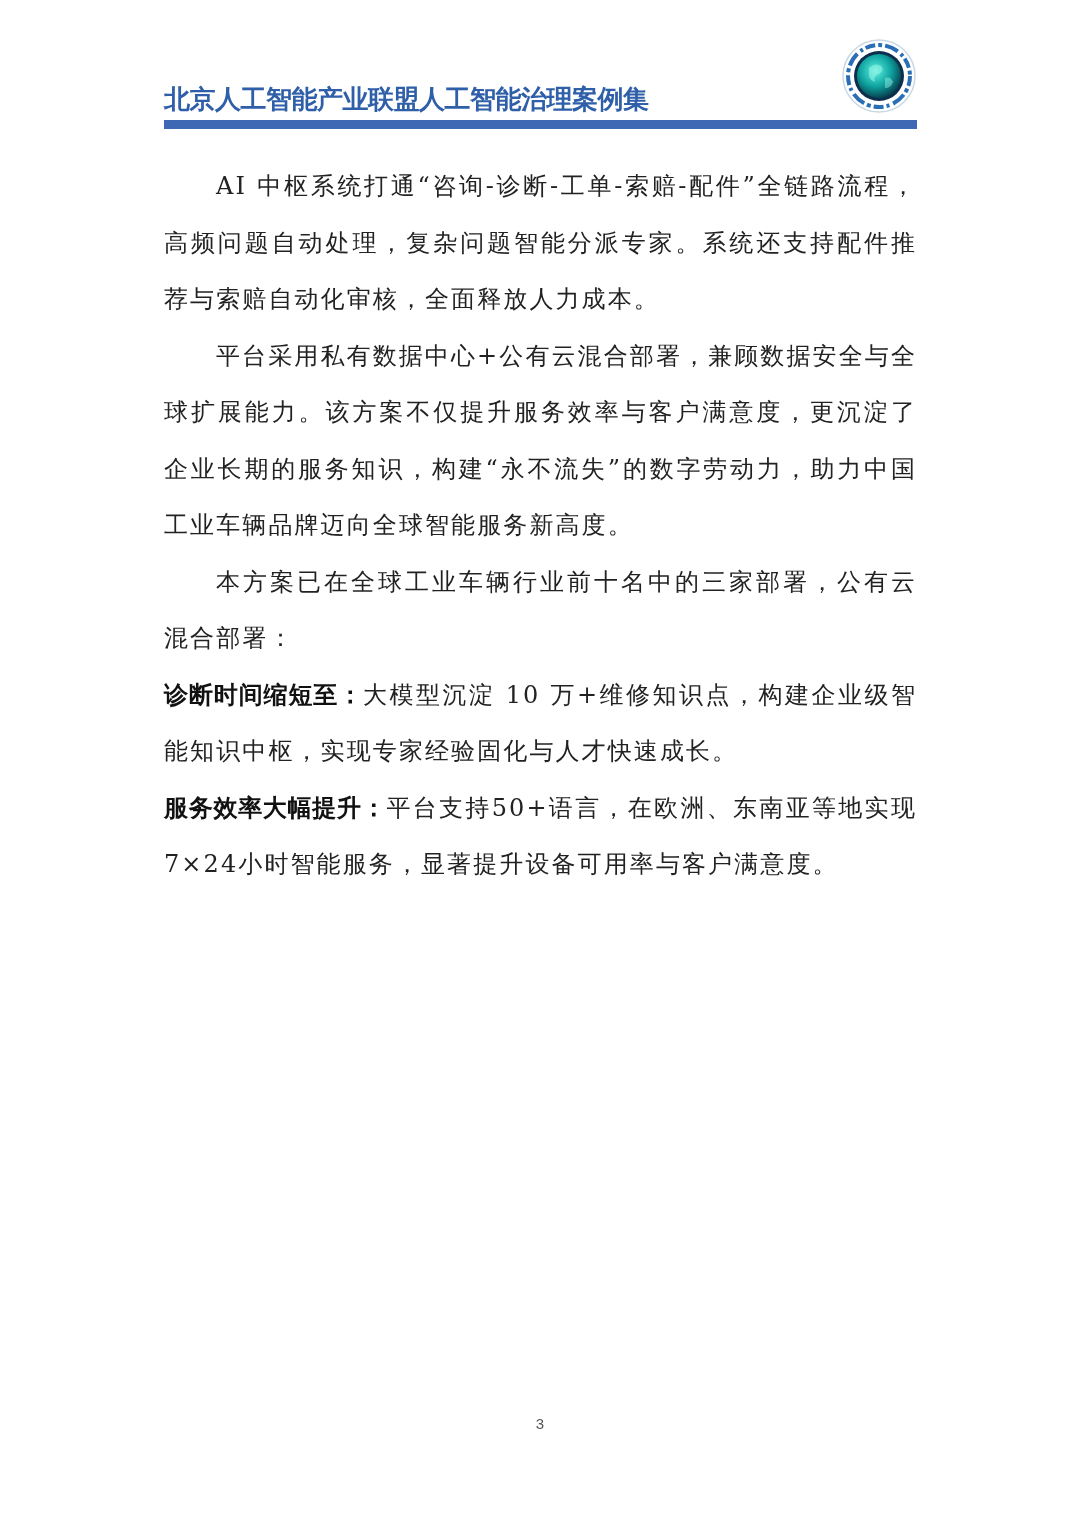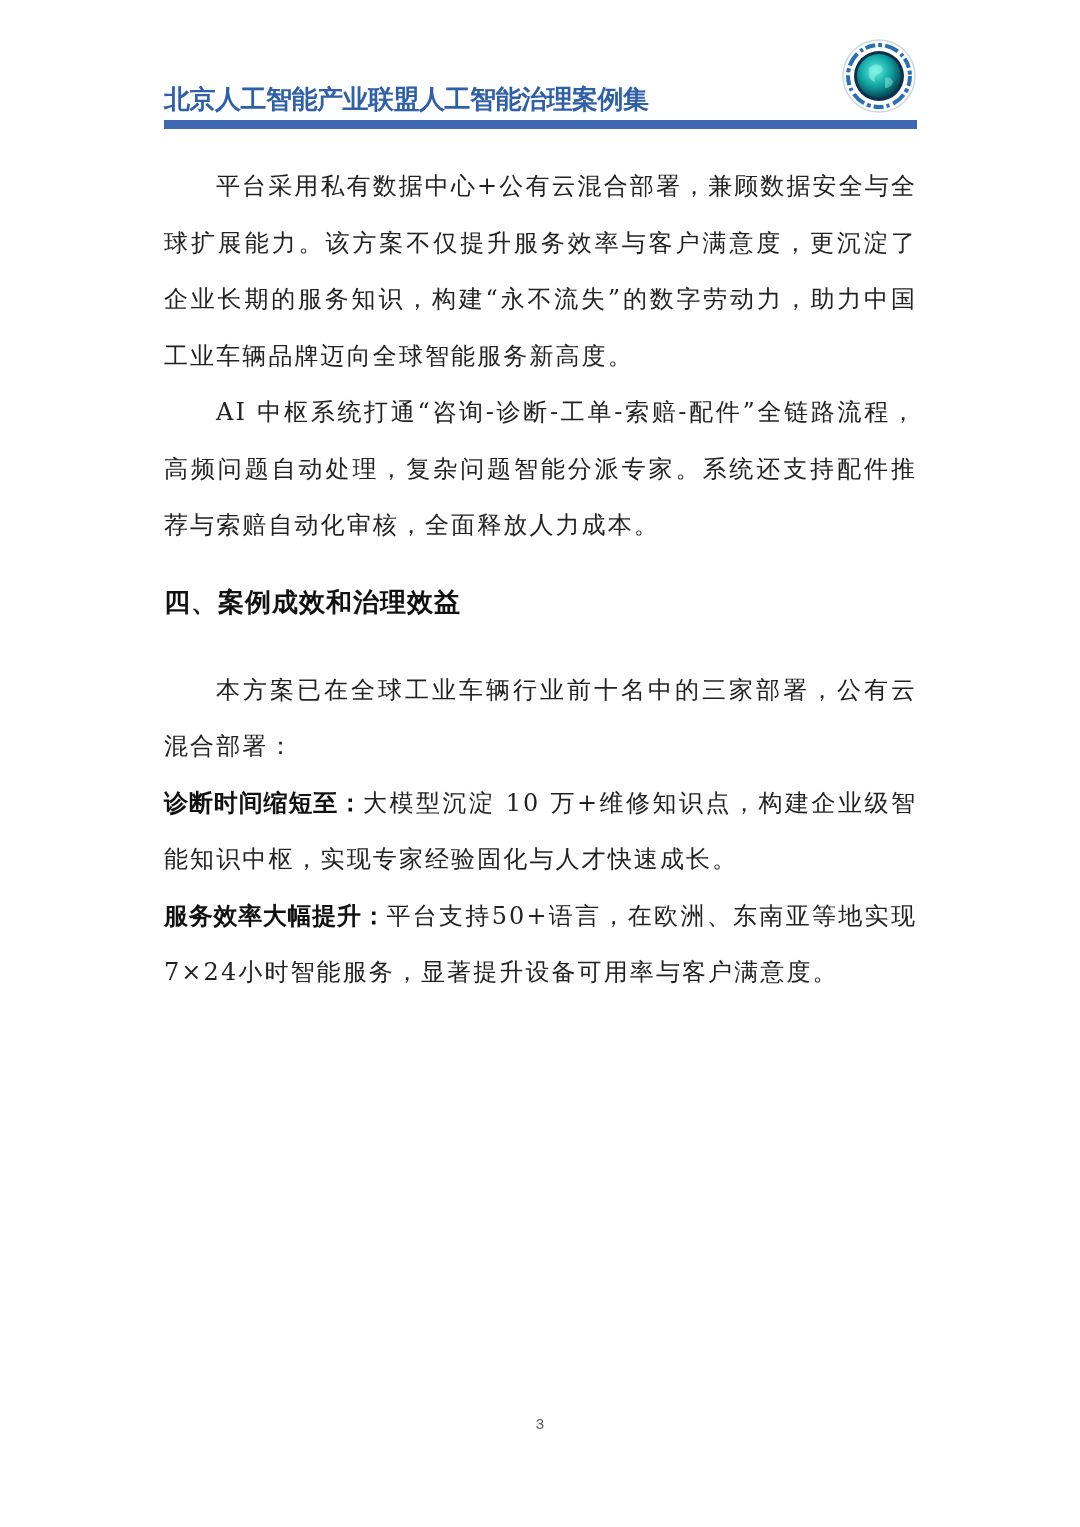--- a/index.html
+++ b/index.html
@@ -113,26 +113,23 @@
       <circle cx="38" cy="38" r="25" fill="#0d2f4d"></circle>
       <circle cx="38" cy="38" r="22" fill="url(#g)"></circle>
       <path d="M28 30 q6 -6 12 -2 q4 4 -2 8 q-6 2 -4 8 q-6 -2 -6 -8 z" fill="#9ff7ea" opacity="0.55"></path>
       <path d="M44 40 q6 -2 8 4 q-2 6 -8 6 z" fill="#9ff7ea" opacity="0.45"></path>
     </svg>
   </div>
   <div class="header-bar"></div>
 </header>
 
 <main class="content">
+  <p class="para indent">AI 中枢系统打通“咨询-诊断-工单-索赔-配件”全链路流程，高频问题自动处理，复杂问题智能分派专家。系统还支持配件推荐与索赔自动化审核，全面释放人力成本。</p>
   <p class="para indent">平台采用私有数据中心+公有云混合部署，兼顾数据安全与全球扩展能力。该方案不仅提升服务效率与客户满意度，更沉淀了企业长期的服务知识，构建“永不流失”的数字劳动力，助力中国工业车辆品牌迈向全球智能服务新高度。</p>
-  <p class="para indent">AI 中枢系统打通“咨询-诊断-工单-索赔-配件”全链路流程，高频问题自动处理，复杂问题智能分派专家。系统还支持配件推荐与索赔自动化审核，全面释放人力成本。</p>
 
-  <div class="h-wrap">
-    <h2 class="section-heading">四、案例成效和治理效益</h2>
-  </div>
 
   <p class="para indent">本方案已在全球工业车辆行业前十名中的三家部署，公有云混合部署：</p>
 
   <p class="para">
     <span class="bold-lead">诊断时间缩短至：</span><span>大模型沉淀 10 万+维修知识点，构建企业级智能知识中枢，实现专家经验固化与人才快速成长。</span>
   </p>
   <p class="para">
     <span class="bold-lead">服务效率大幅提升：</span><span>平台支持50+语言，在欧洲、东南亚等地实现7×24小时智能服务，显著提升设备可用率与客户满意度。</span>
   </p>
 </main>

